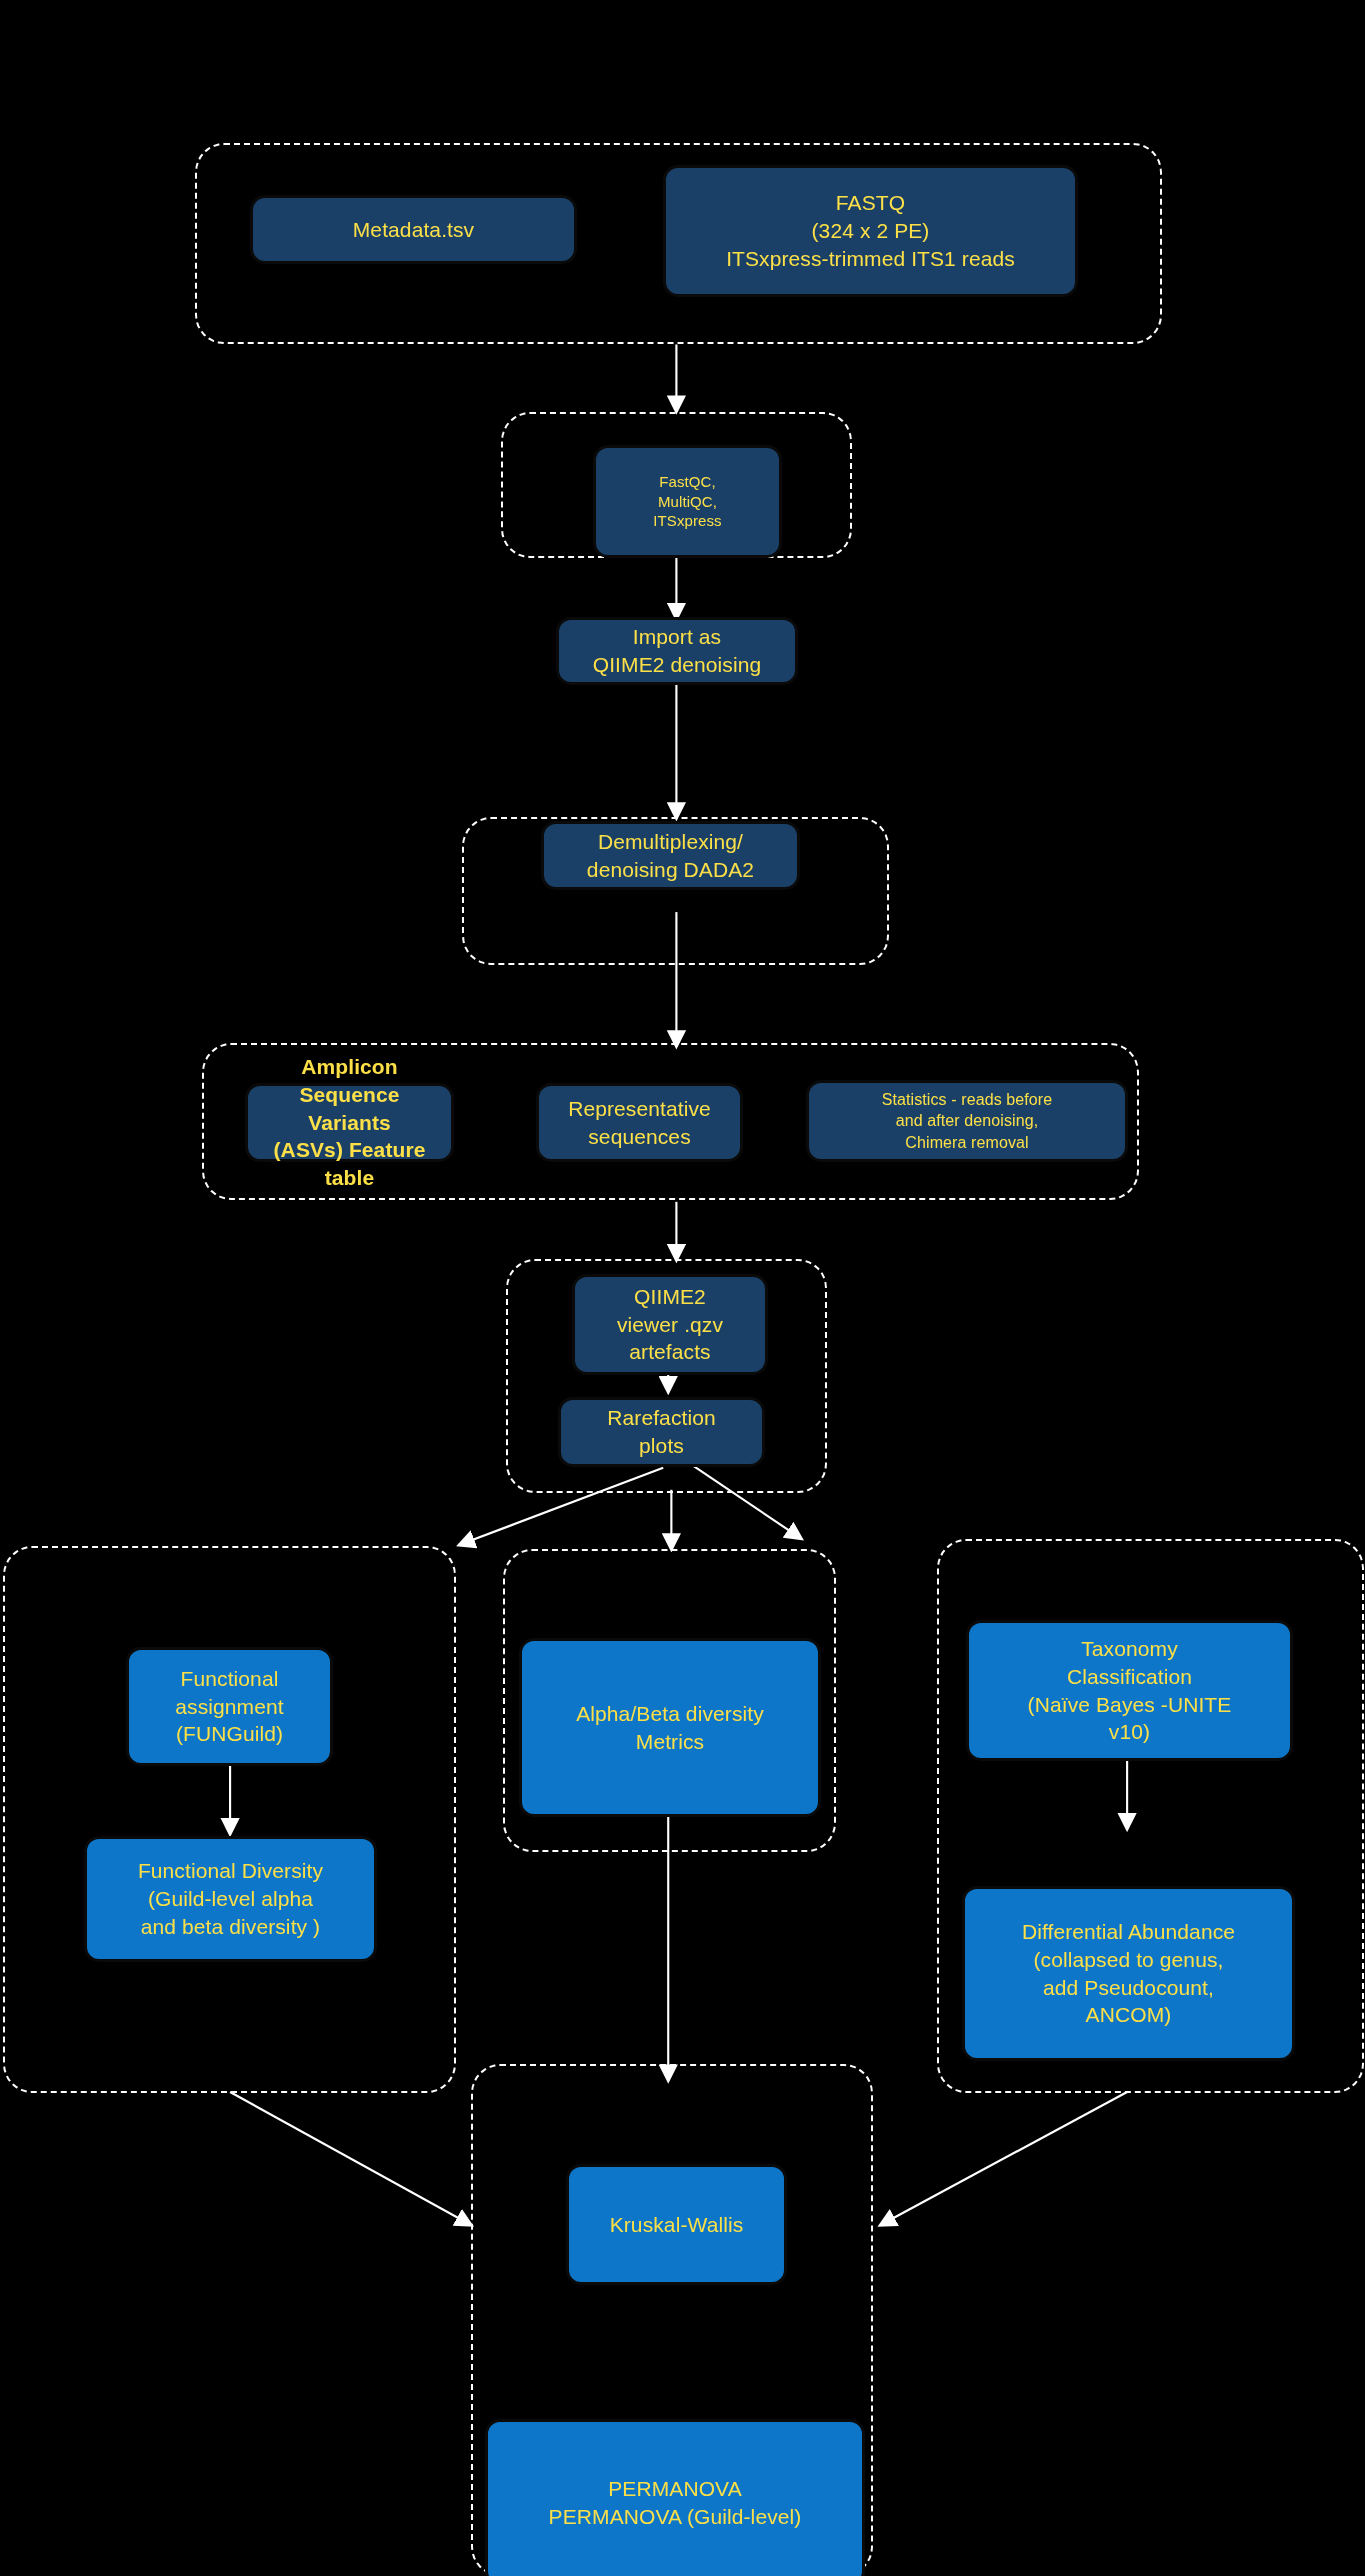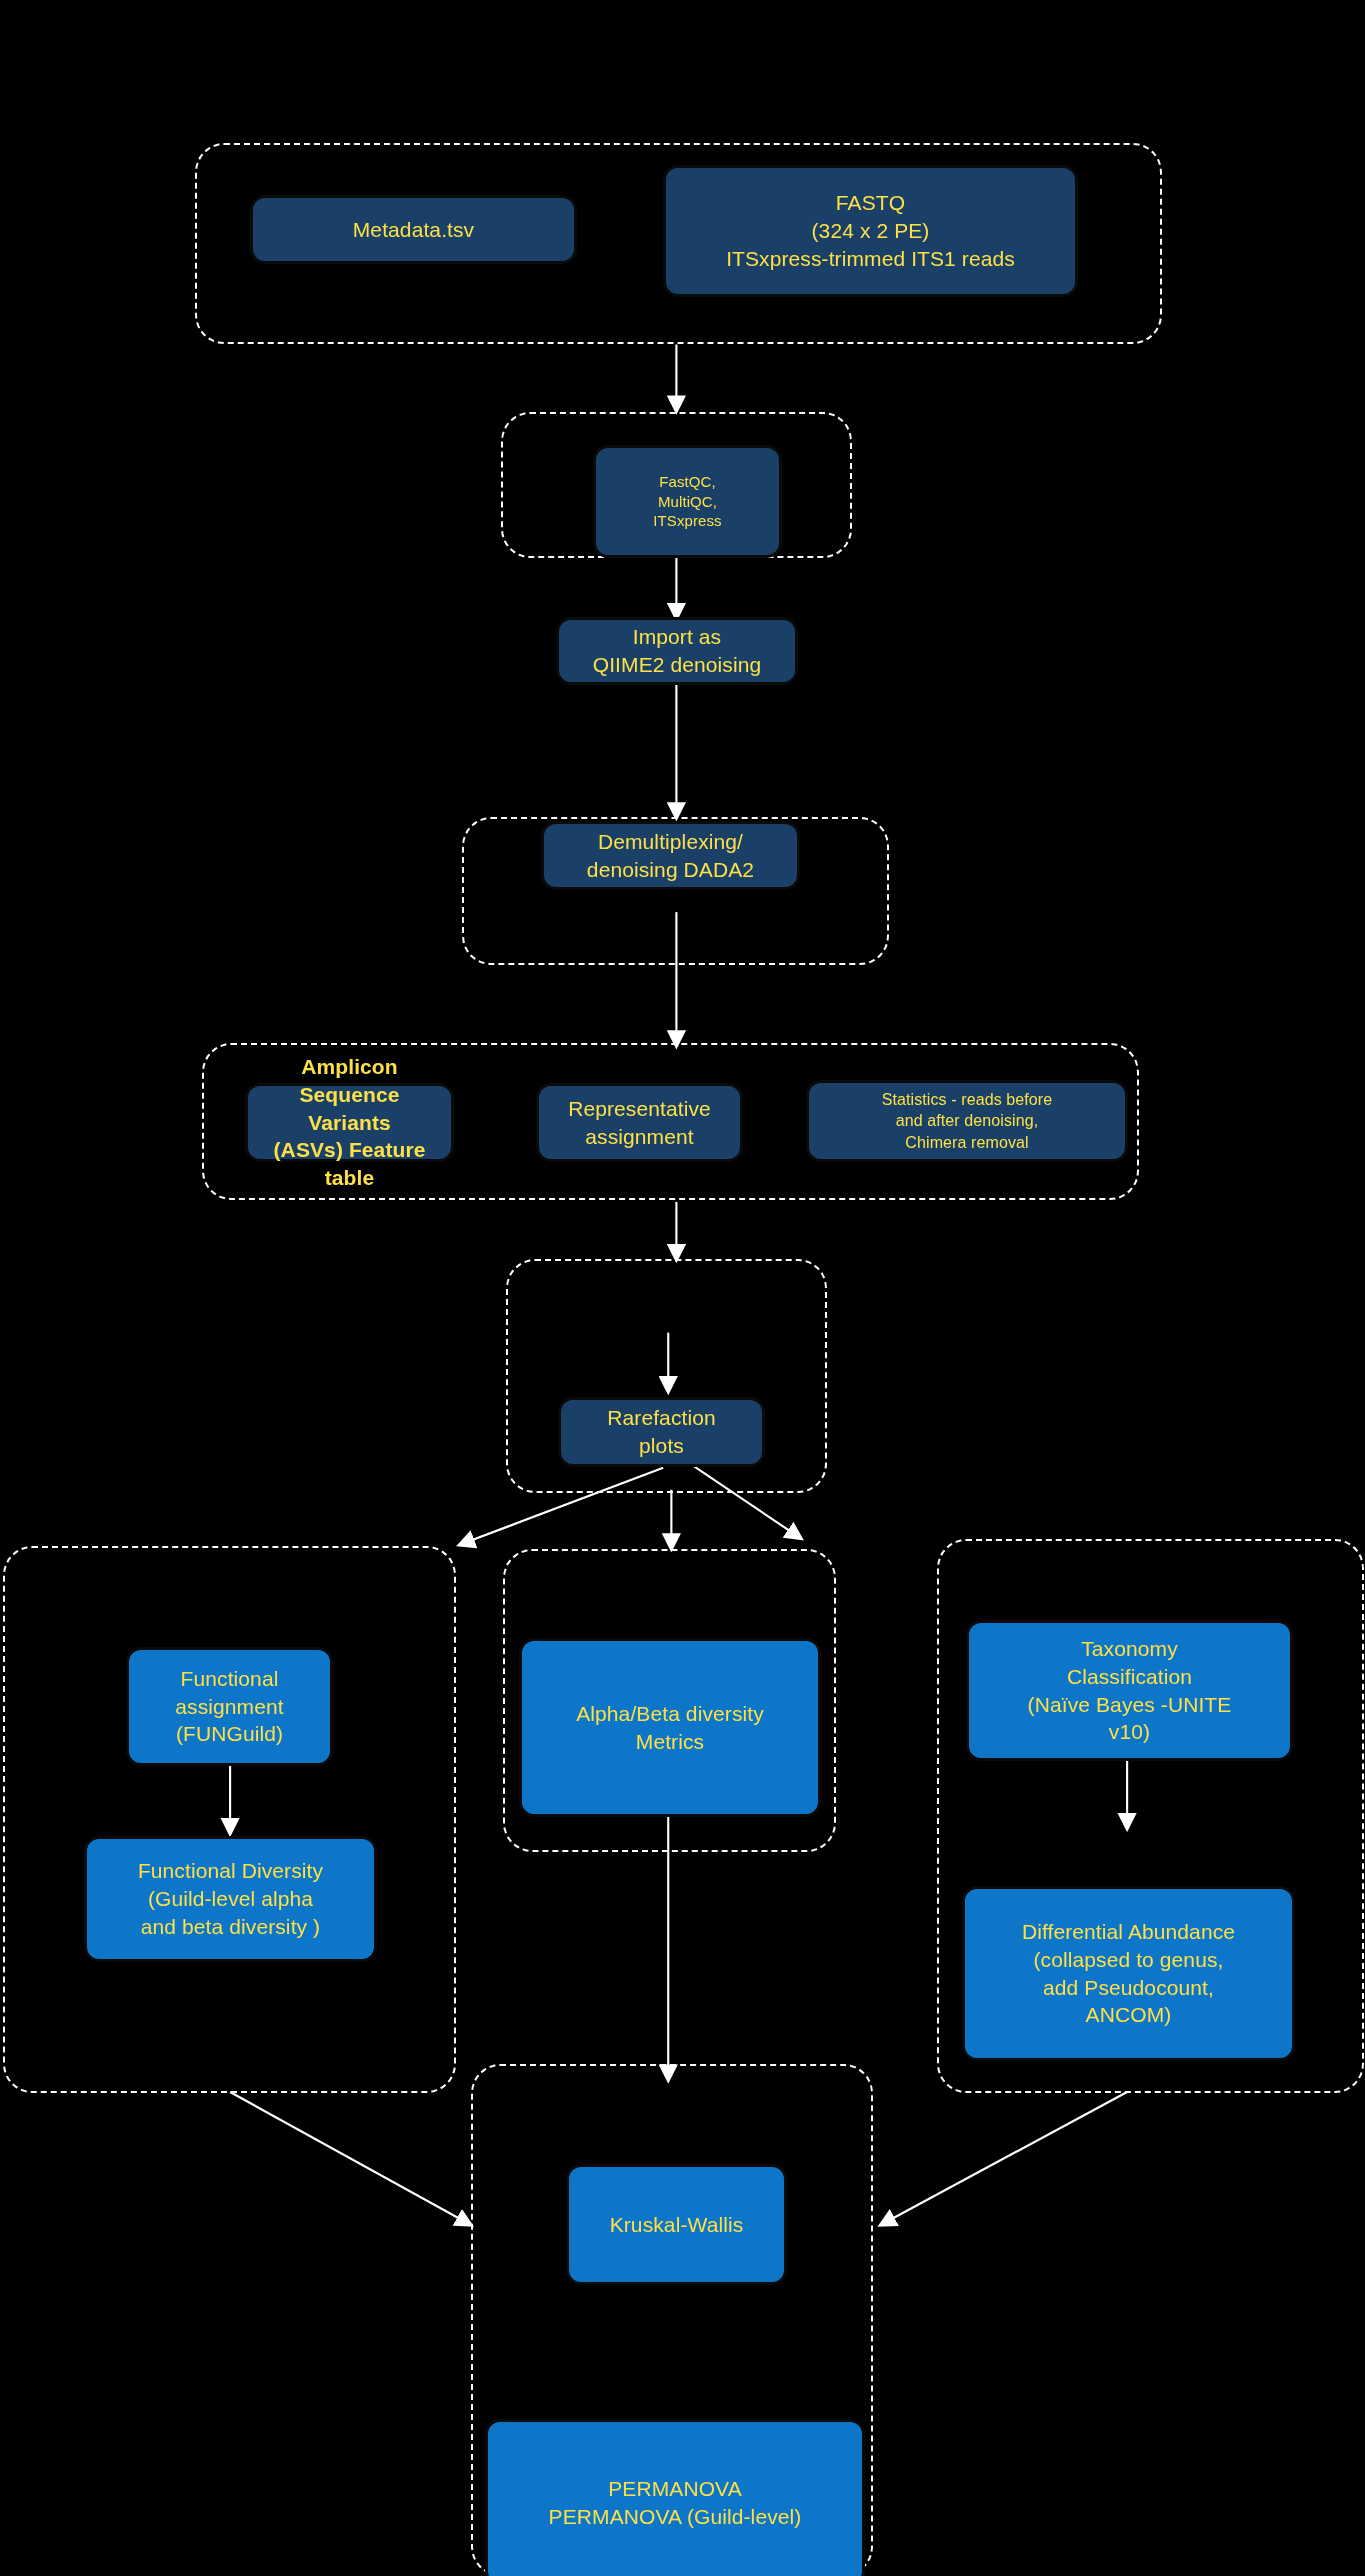--- a/index.html
+++ b/index.html
@@ -116,28 +116,31 @@
 
   <div class="node dark overflow" style="left:245px; top:1083px; width:209px; height:79px; font-size:21px;">
     <span>Amplicon
 Sequence
 Variants
 (ASVs) Feature
 table</span>
   </div>
 
   <div class="node dark" style="left:536px; top:1083px; width:207px; height:79px; font-size:21px;">Representative
-assignment</div>
+sequences</div>
 
   <div class="node dark" style="left:806px; top:1080px; width:322px; height:82px; font-size:16px;">Statistics - reads before
 and after denoising,
 Chimera removal</div>
 
   <div class="group" style="left:506px; top:1259px; width:321px; height:234px;"></div>
 
+  <div class="node dark" style="left:572px; top:1274px; width:196px; height:101px; font-size:21px;">QIIME2
+viewer .qzv
+artefacts</div>
 
   <div class="node dark" style="left:558px; top:1397px; width:207px; height:70px; font-size:21px;">Rarefaction
 plots</div>
 
   <div class="group" style="left:3.1px; top:1546px; width:453px; height:547px;"></div>
 
   <div class="node light" style="left:84px; top:1836px; width:293px; height:126px; font-size:21px;">Functional Diversity
 (Guild-level alpha
 and beta diversity )</div>
 

